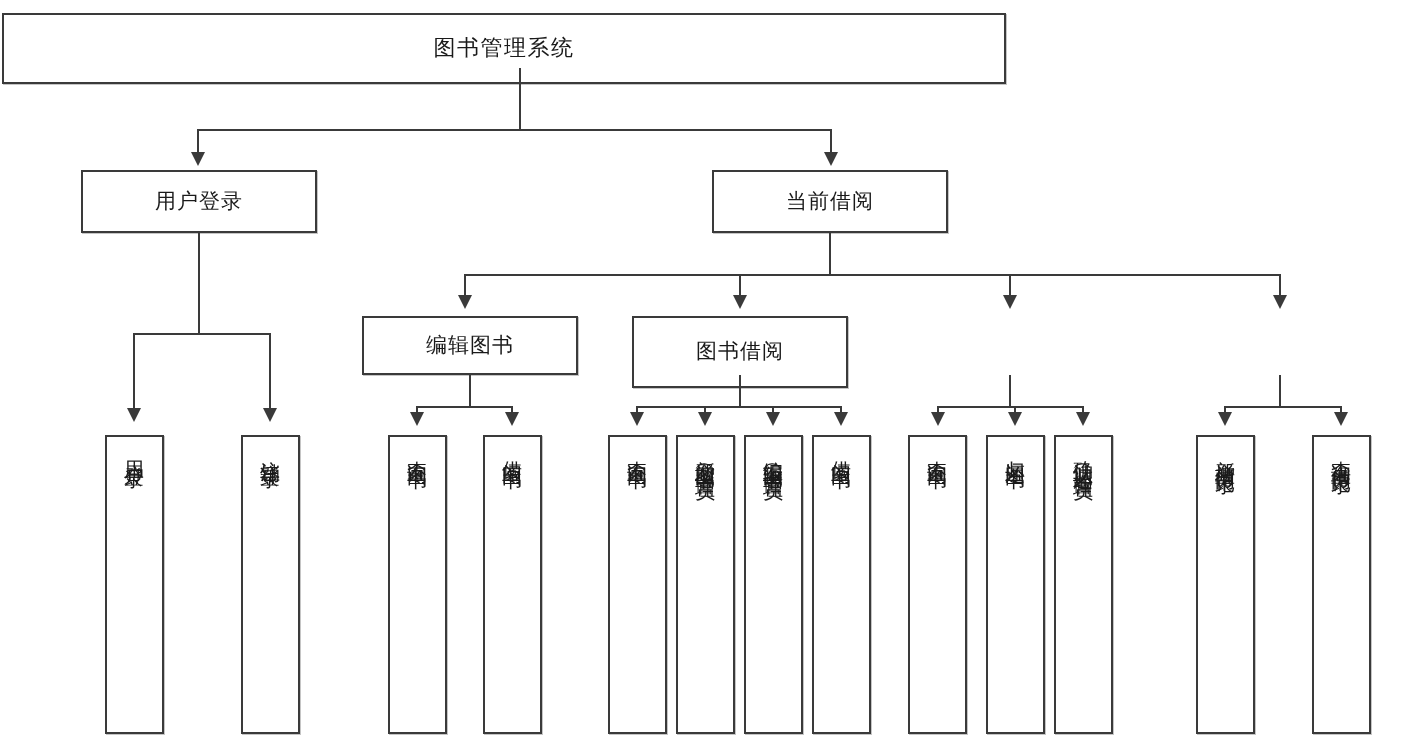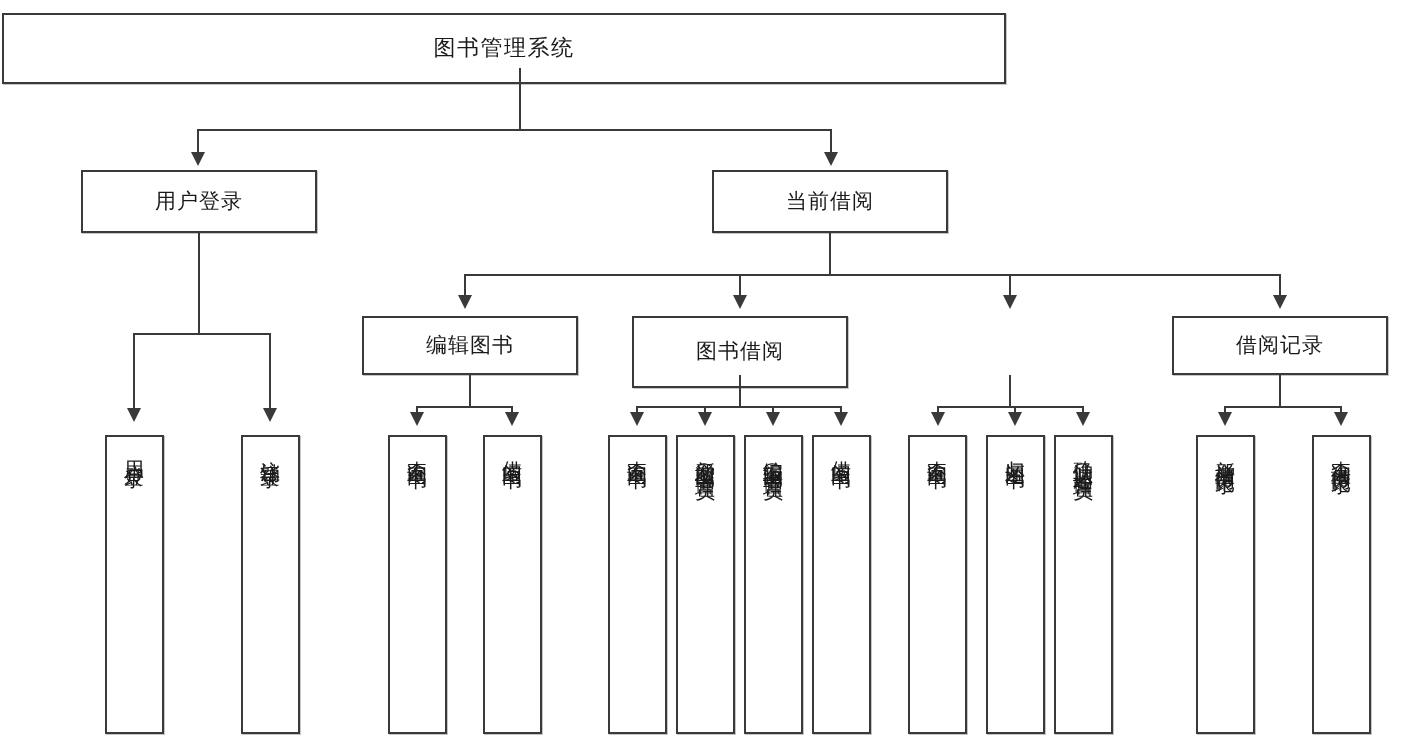--- a/index.html
+++ b/index.html
@@ -136,23 +136,20 @@
   <div class="ln v" style="left:1009px; top:274px; height:22px;"></div>
   <div class="arrow" style="left:1003px; top:295px;"></div>
   <div class="ln v" style="left:1279px; top:274px; height:22px;"></div>
   <div class="arrow" style="left:1273px; top:295px;"></div>
 
   <div class="node h" style="left:362px; top:316px; width:216px; height:59px;">
     <span class="label">编辑图书</span>
   </div>
   <div class="node h" style="left:632px; top:316px; width:216px; height:72px;">
     <span class="label">图书借阅</span>
-  </div>
-  <div class="node h" style="left:1172px; top:316px; width:216px; height:59px;">
-    <span class="label">借阅记录</span>
   </div>
 
   <div class="ln v" style="left:469px; top:375px; height:32px;"></div>
   <div class="ln h" style="left:416px; top:406px; width:97px;"></div>
   <div class="ln v" style="left:416px; top:406px; height:8px;"></div>
   <div class="arrow" style="left:410px; top:412px;"></div>
   <div class="ln v" style="left:511px; top:406px; height:8px;"></div>
   <div class="arrow" style="left:505px; top:412px;"></div>
 
   <div class="node v" style="left:388px; top:435px; width:59px; height:299px;">

